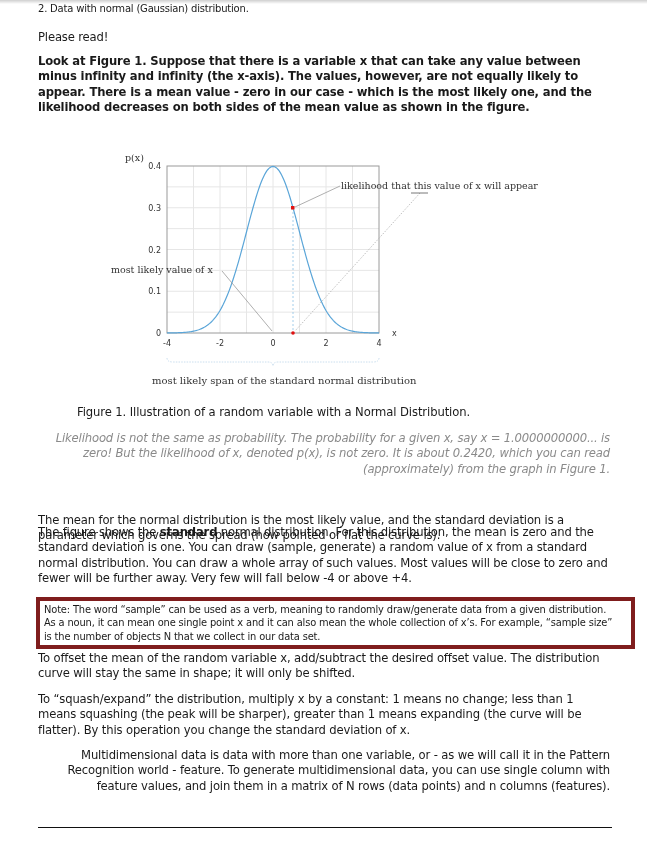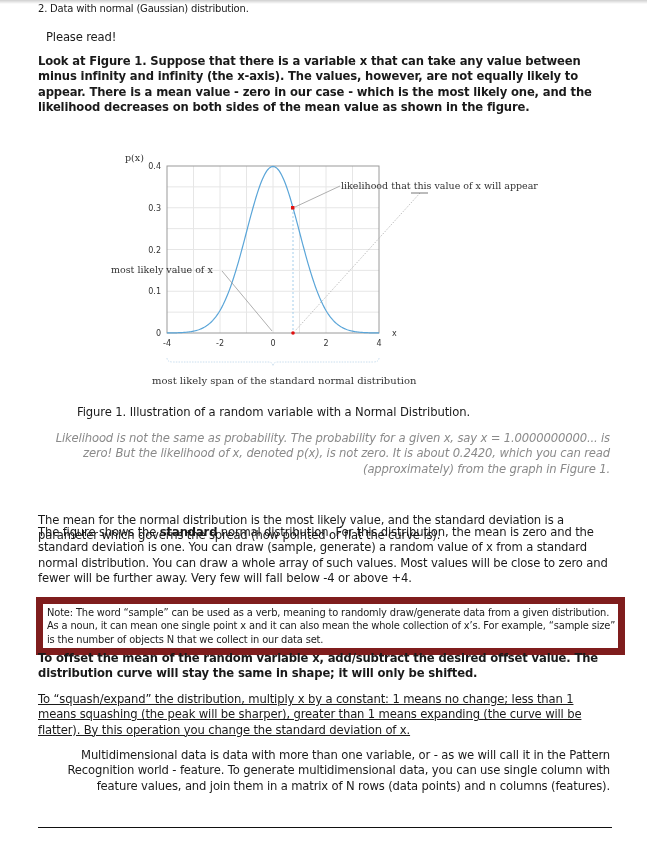--- a/index.html
+++ b/index.html
@@ -6,34 +6,34 @@
   body {
     width: 647px; height: 843px; position: relative; overflow: hidden;
     font-family: "DejaVu Sans", sans-serif; color: #1a1a1a;
   }
   .topshadow { position: absolute; left: 0; top: 0; width: 647px; height: 4px;
     background: linear-gradient(#cfcfcf, rgba(255,255,255,0)); }
   .abs { position: absolute; }
   .heading { left: 38px; top: 3px; font-size: 10px; font-weight: normal; letter-spacing: -0.2px; }
   .para { left: 38px; width: 572px; font-size: 11.6px; line-height: 15.3px; letter-spacing: -0.15px; }
   .italic { font-style: italic; color: #8a8a8a; text-align: right; }
-  .note { left: 36px; top: 597px; width: 571px; border: 7px solid #7f1d1d; padding: 2px 0 2px 4px;
+  .note { left: 36px; top: 597px; width: 571px; border: 4px solid #7f1d1d; padding: 2px 16px 2px 4px;
     font-size: 9.9px; line-height: 13.3px; letter-spacing: -0.15px; }
   .caption { left: 0; width: 547px; top: 405px; text-align: center; font-size: 11.6px; letter-spacing: -0.1px; }
   .rule { left: 38px; top: 827px; width: 574px; height: 1px; background: #111; }
   .chart-text { font-family: "DejaVu Serif", serif; fill: #333; }
   .tick { font-family: "DejaVu Sans", sans-serif; font-size: 8px; fill: #333; }
 </style>
 </head>
 <body>
 
 <div class="topshadow"></div>
 
 <div class="abs heading">2. Data with normal (Gaussian) distribution.</div>
-<div class="abs para" style="top:30px;margin-left:8px;">Please read!</div>
+<div class="abs para" style="top:30px;">Please read!</div>
 <div class="abs para" style="top:54px;font-weight:bold;">Look at Figure 1. Suppose that there is a variable x that can take any value between minus infinity and infinity (the x-axis). The values, however, are not equally likely to appear. There is a mean value - zero in our case - which is the most likely one, and the likelihood decreases on both sides of the mean value as shown in the figure.</div>
 
 <svg class="abs" style="left:0; top:140px;" width="647" height="260" viewBox="0 140 647 260">
 
   <g stroke="#e6e6e6" stroke-width="1" id="grid">
       <line x1="193.5" x2="193.5" y1="166" y2="333"></line>
       <line x1="220" x2="220" y1="166" y2="333"></line>
       <line x1="246.5" x2="246.5" y1="166" y2="333"></line>
       <line x1="273" x2="273" y1="166" y2="333"></line>
       <line x1="299.5" x2="299.5" y1="166" y2="333"></line>
@@ -87,17 +87,17 @@
 </svg>
 
 <div class="abs caption">Figure 1. Illustration of a random variable with a Normal Distribution.</div>
 
 <div class="abs para italic" style="top:431px;">Likelihood is not the same as probability. The probability for a given x, say x = 1.0000000000... is zero! But the likelihood of x, denoted p(x), is not zero. It is about 0.2420, which you can read (approximately) from the graph in Figure 1.</div>
 <div class="abs para" style="top:513px;">The mean for the normal distribution is the most likely value, and the standard deviation is a parameter which governs the spread (how pointed or flat the curve is).</div>
 <div class="abs para" style="top:525px;"><span>The figure shows the </span><b>standard</b><span> normal distribution. For this distribution, the mean is zero and the standard deviation is one.  You can draw (sample, generate) a random value of x from a standard normal distribution. You can draw a whole array of such values. Most values will be close to zero and fewer will be further away. Very few will fall below -4 or above +4.</span></div>
 
 <div class="abs note">Note: The word “sample” can be used as a verb, meaning to randomly draw/generate data from a given distribution. As a noun, it can mean one single point x and it can also mean the whole collection of x’s. For example, “sample size” is the number of objects N that we collect in our data set.</div>
 
-<div class="abs para" style="top:651px;font-weight:bold;">To offset the mean of the random variable x, add/subtract the desired offset value. The distribution curve will stay the same in shape; it will only be shifted.</div>
-<div class="abs para" style="top:692px;text-decoration:underline;">To “squash/expand” the distribution, multiply x by a constant: 1 means no change; less than 1 means squashing (the peak will be sharper), greater than 1 means expanding (the curve will be flatter). By this operation you change the standard deviation of x.</div>
+<div class="abs para" style="top:651px;">To offset the mean of the random variable x, add/subtract the desired offset value. The distribution curve will stay the same in shape; it will only be shifted.</div>
+<div class="abs para" style="top:692px;">To “squash/expand” the distribution, multiply x by a constant: 1 means no change; less than 1 means squashing (the peak will be sharper), greater than 1 means expanding (the curve will be flatter). By this operation you change the standard deviation of x.</div>
 <div class="abs para" style="top:748px;text-align:right;">Multidimensional data is data with more than one variable, or - as we will call it in the Pattern Recognition world - feature. To generate multidimensional data, you can use single column with feature values, and join them in a matrix of N rows (data points) and n columns (features).</div>
 
 <div class="abs rule"></div>
 
 </body></html>

